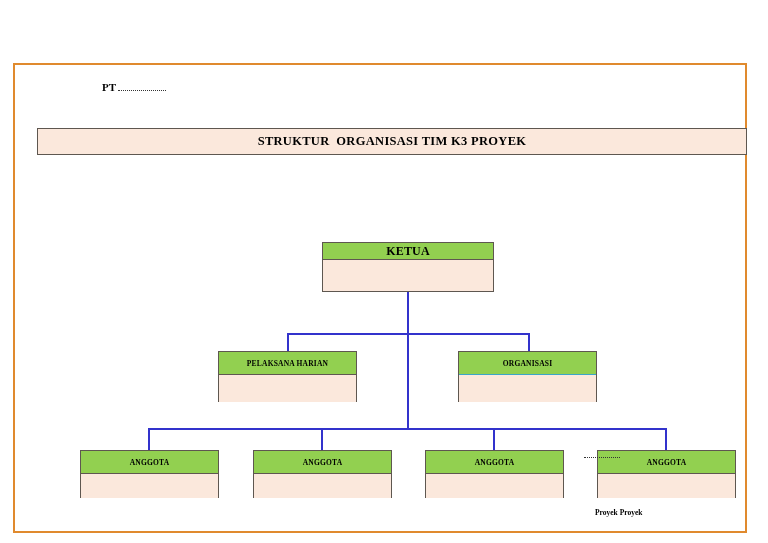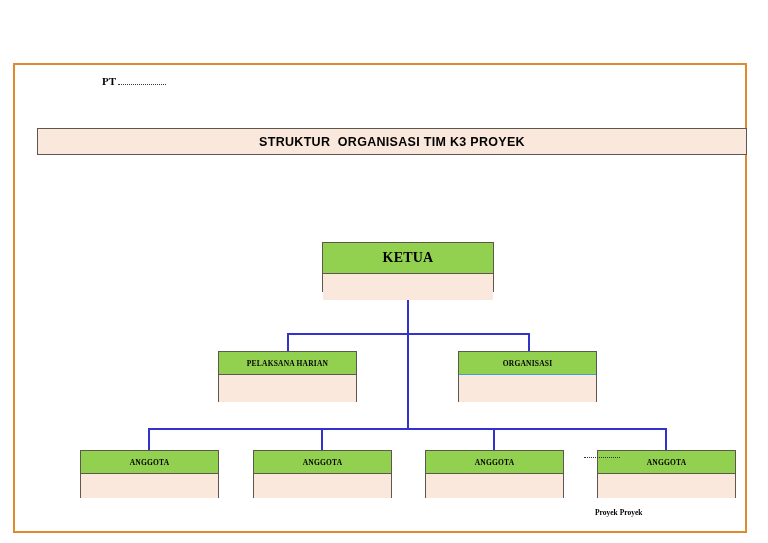--- a/index.html
+++ b/index.html
@@ -24,21 +24,21 @@
     height: 470px;
     border: 2px solid #E08A2E;
     background: #ffffff;
     box-sizing: border-box;
   }
 
   
   #company-header {
     position: absolute;
     left: 87px;
-    top: 11px;
+    top: 17px;
     width: 300px;
   }
   .hdr-line {
     display: flex;
     align-items: flex-end;
     height: 11px;
     line-height: 11px;
   }
   .hdr-label {
     font-family: "Liberation Serif", "DejaVu Serif", serif;
@@ -65,21 +65,21 @@
     width: 710px;
     height: 27px;
     background: #FBE8DC;
     border: 1.5px solid #5E5750;
     box-sizing: border-box;
     display: flex;
     align-items: center;
     justify-content: center;
   }
   #title-text {
-    font-family: Liberation Sans, sans-serif;
+    font-family: Liberation Serif, serif;
     font-weight: bold;
     font-size: 12.5px;
     color: #000000;
     letter-spacing: 0.3px;
     white-space: pre;
   }
 
   
   #chart-area {
     position: absolute;
@@ -171,21 +171,21 @@
     <div class="line h" style="left:272px; top:268px; width:242px;"></div>
     <div class="line v" style="left:272px; top:268px; height:19px;"></div>
     <div class="line v" style="left:513px; top:268px; height:19px;"></div>
     <div class="line h" style="left:133px; top:363px; width:518px;"></div>
     <div class="line v" style="left:133px; top:363px; height:23px;"></div>
     <div class="line v" style="left:306px; top:363px; height:23px;"></div>
     <div class="line v" style="left:478px; top:363px; height:23px;"></div>
     <div class="line v" style="left:650px; top:363px; height:23px;"></div>
 
     <div class="node" style="left:307px; top:177px; width:172px; height:50px;">
-      <div class="node-title" style="height:31px; font-size:14px;">
+      <div class="node-title" style="height:17px; font-size:12px;">
         <span>KETUA</span>
       </div>
       <div class="node-body" style="height:25.5px;"></div>
     </div>
 
     <div class="node" style="left:203px; top:286px; width:139px; height:51px;">
       <div class="node-title" style="height:23px; font-size:7.5px;text-align:center;">
         <span>PELAKSANA HARIAN</span>
       </div>
       <div class="node-body" style="height:26.5px;"></div>

